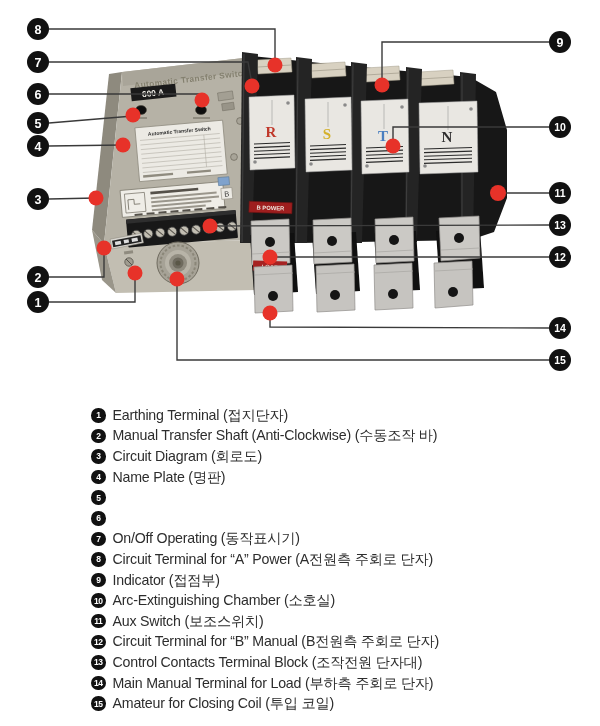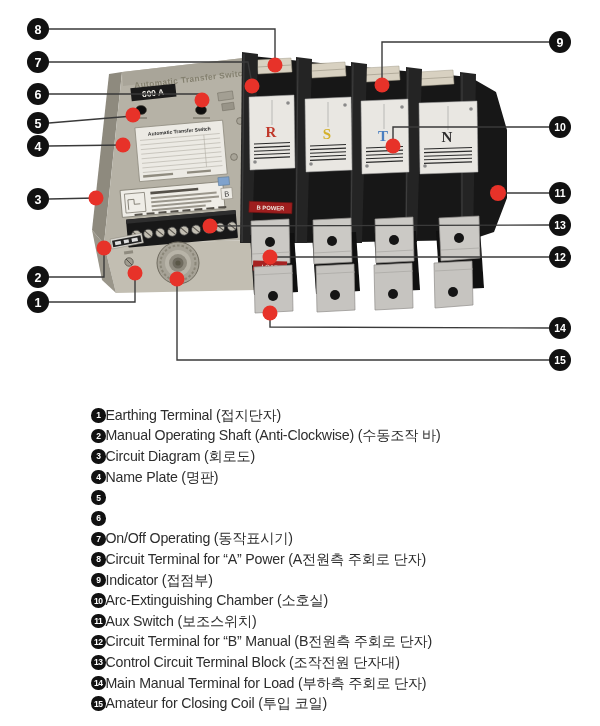--- a/index.html
+++ b/index.html
@@ -4,21 +4,21 @@
 <style>
   html,body{margin:0;padding:0;background:#ffffff;}
   #page{position:relative;width:600px;height:726px;background:#ffffff;overflow:hidden;
         font-family:"Liberation Sans",sans-serif;}
   #photo-svg{position:absolute;left:0;top:0;}
   .legend{position:absolute;left:91px;top:405px;}
   .legend-row{display:flex;align-items:center;height:20.6px;}
   .bullet{flex:0 0 auto;width:14.5px;height:14.5px;border-radius:50%;background:#111;
           color:#fff;font-size:8.5px;font-weight:bold;display:flex;align-items:center;
           justify-content:center;letter-spacing:-0.5px;}
-  .ltext{margin-left:0;font-size:14.2px;color:#2d2d2d;letter-spacing:-0.2px;white-space:nowrap;}
+  .ltext{margin-left:7px;font-size:14.2px;color:#2d2d2d;letter-spacing:-0.2px;white-space:nowrap;}
   
   text{font-family:"Liberation Sans",sans-serif;}
   .serif-letter{font-family:"Liberation Serif",serif;font-weight:bold;}
   .callout-num{fill:#fff;font-weight:bold;text-anchor:middle;}
 </style>
 </head>
 <body>
 
 <div id="page">
 
@@ -380,21 +380,21 @@
   </g>
 </svg>
 
 <div class="legend">
   <div class="legend-row">
     <span class="bullet">1</span>
     <span class="ltext">Earthing Terminal (접지단자)</span>
       </div>
   <div class="legend-row">
     <span class="bullet">2</span>
-    <span class="ltext">Manual Operating Shaft (Anti-Clockwise) (수동조작 바)</span>
+    <span class="ltext">Manual Transfer Shaft (Anti-Clockwise) (수동조작 바)</span>
       </div>
   <div class="legend-row">
     <span class="bullet">3</span>
     <span class="ltext">Circuit Diagram (회로도)</span>
       </div>
   <div class="legend-row">
     <span class="bullet">4</span>
     <span class="ltext">Name Plate (명판)</span>
       </div>
   <div class="legend-row">
@@ -422,21 +422,21 @@
   <div class="legend-row">
     <span class="bullet">11</span>
     <span class="ltext">Aux Switch (보조스위치)</span>
       </div>
   <div class="legend-row">
     <span class="bullet">12</span>
     <span class="ltext">Circuit Terminal for “B” Manual (B전원측 주회로 단자)</span>
       </div>
   <div class="legend-row">
     <span class="bullet">13</span>
-    <span class="ltext">Control Circuit Terminal Block (조작전원 단자대)</span>
+    <span class="ltext">Control Contacts Terminal Block (조작전원 단자대)</span>
       </div>
   <div class="legend-row">
     <span class="bullet">14</span>
     <span class="ltext">Main Manual Terminal for Load (부하측 주회로 단자)</span>
       </div>
   <div class="legend-row">
     <span class="bullet">15</span>
     <span class="ltext">Amateur for Closing Coil (투입 코일)</span>
       </div>
 </div>

